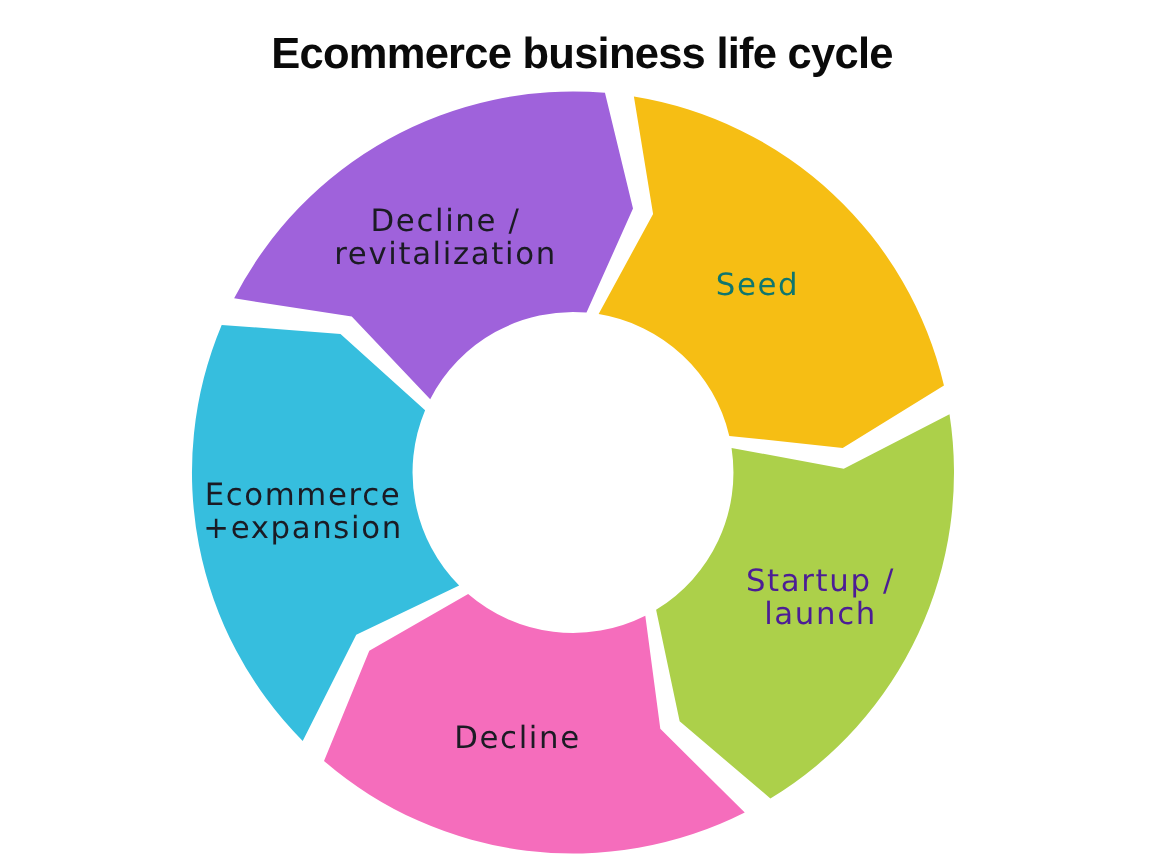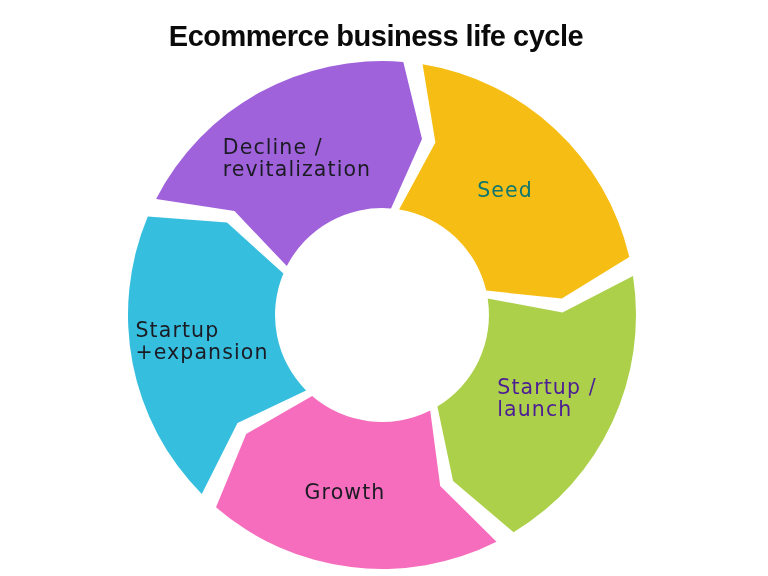--- a/index.html
+++ b/index.html
@@ -20,40 +20,42 @@
     top: 20px;
     left: 0;
     width: 752px;
     margin: 0;
     text-align: center;
     font-family: "Liberation Sans", sans-serif;
     font-weight: 700;
     font-size: 29px;
     letter-spacing: -0.5px;
     color: #0a0a0a;
+    padding-left: 12px;
   }
   .diagram-svg {
     position: absolute;
     left: 0;
     top: 0;
     width: 768px;
     height: 576px;
   }
   .labels-layer {
     position: absolute;
     left: 0;
     top: 0;
     width: 768px;
     height: 576px;
     pointer-events: none;
   }
   .seg-label {
     position: absolute;
     transform: translate(-50%, -50%);
     white-space: pre-line;
+    text-align: center;
     font-family: "DejaVu Sans", sans-serif;
     font-size: 20.5px;
     line-height: 1.08;
     letter-spacing: 1.1px;
     color: #1b1b24;
   }
 </style>
 </head>
 <body>
 
@@ -65,19 +67,19 @@
         <path d="M 633.0 276.1 A 254 254 0 0 1 513.6 532.3 L 453.1 480.9 L 437.4 406.5 A 107 107 0 0 0 487.7 298.6 L 562.5 312.5 Z" fill="#ACD04A"></path>
         <path d="M 496.5 541.7 A 254 254 0 0 1 216.0 507.3 L 246.2 433.9 L 312.1 396.0 A 107 107 0 0 0 430.2 410.5 L 440.2 485.9 Z" fill="#F56DBC"></path>
         <path d="M 201.8 494.0 A 254 254 0 0 1 147.8 216.6 L 227.0 222.6 L 283.4 273.5 A 107 107 0 0 0 306.1 390.4 L 237.5 423.1 Z" fill="#36BEDE"></path>
         <path d="M 156.1 198.9 A 254 254 0 0 1 403.3 61.9 L 422.0 139.0 L 391.0 208.4 A 107 107 0 0 0 286.8 266.1 L 234.5 211.0 Z" fill="#9F62DB"></path>
       </g>
   </svg>
   <div class="labels-layer">
       <div class="seg-label" style="left: 505px; top: 190px; color: #0f766e;">Seed</div>
       <div class="seg-label" style="left: 547px; top: 398px; color: #4c1d95;">Startup /
 launch</div>
-      <div class="seg-label" style="left: 345px; top: 492px; color: rgb(27, 27, 36);">Growth</div>
-      <div class="seg-label" style="left: 202px; top: 341px; color: rgb(27, 27, 36);">Startup
+      <div class="seg-label" style="left: 345px; top: 492px; color: rgb(27, 27, 36);">Decline</div>
+      <div class="seg-label" style="left: 202px; top: 341px; color: rgb(27, 27, 36);">Ecommerce
 +expansion</div>
       <div class="seg-label" style="left: 297px; top: 158px; color: rgb(27, 27, 36);">Decline /
 revitalization</div>
     </div>
 </div>
 
 </body></html>

